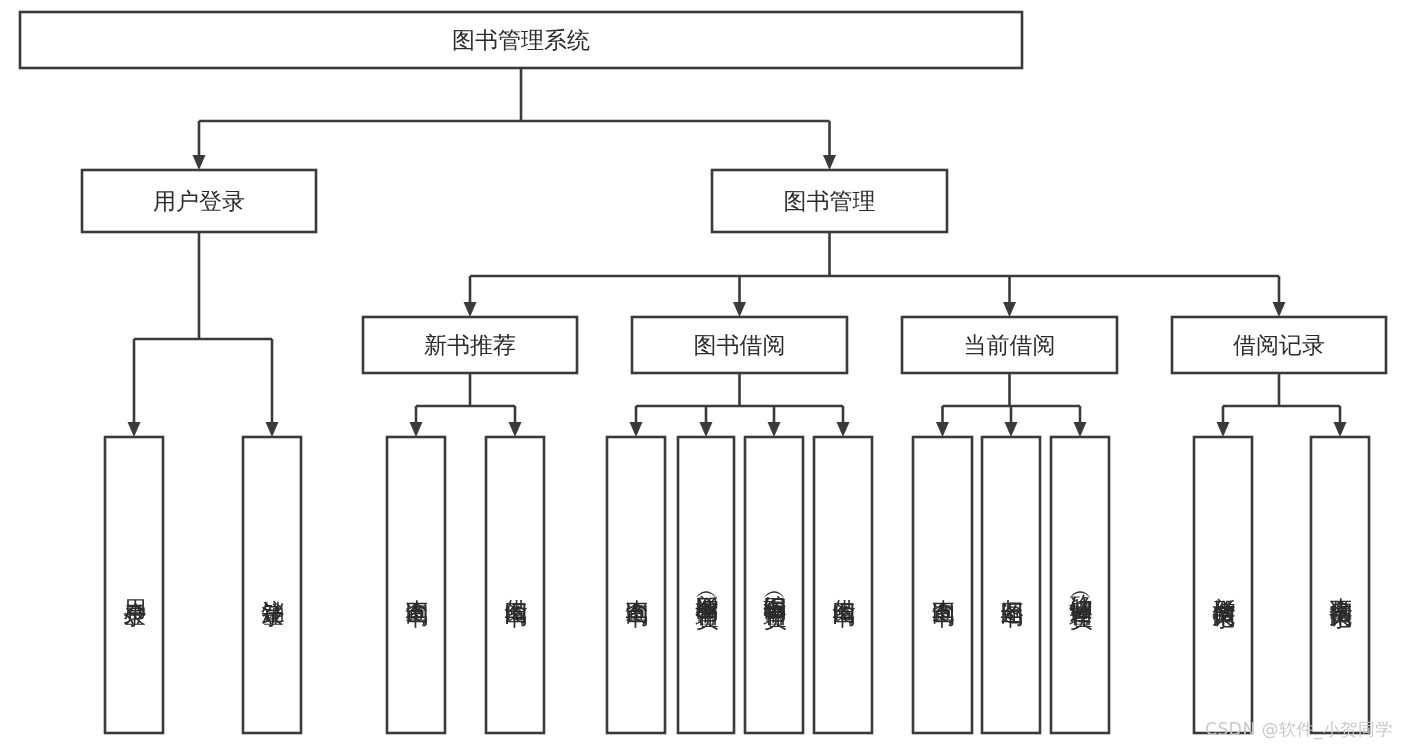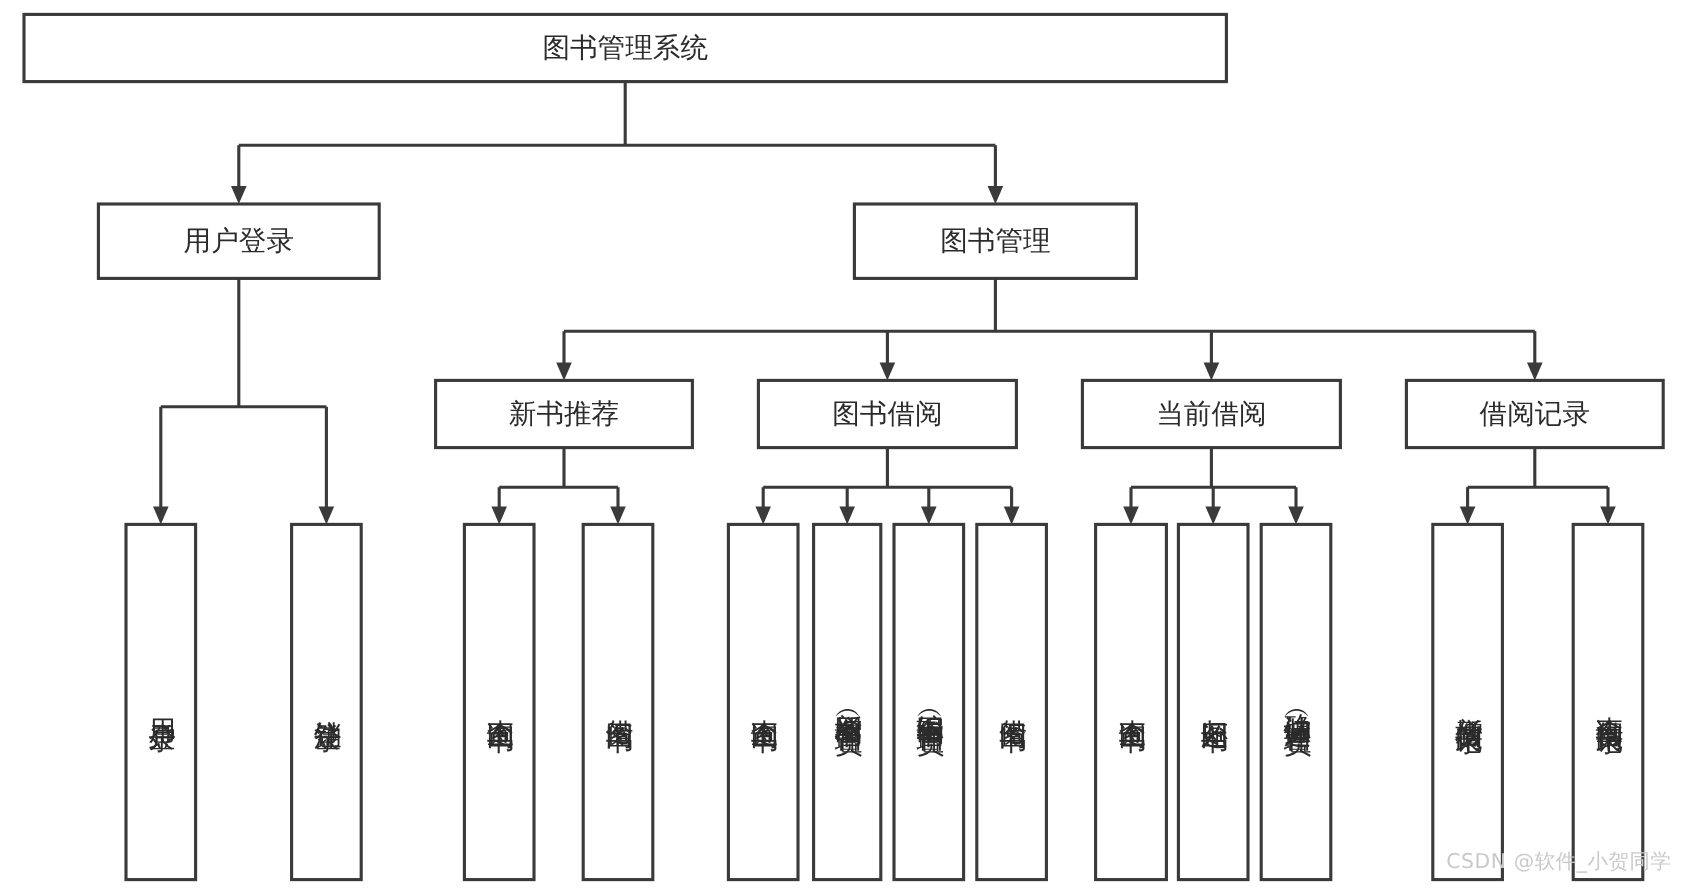--- a/index.html
+++ b/index.html
@@ -47,21 +47,21 @@
     fill: none;
     stroke-linecap: butt;
   }
   .arrow-head {
     fill: #3a3a3a;
     stroke: none;
   }
   .watermark {
     position: absolute;
     right: 12px;
-    bottom: 18px;
+    bottom: 6px;
     font-size: 17px;
     color: #c9c9c9;
     font-family: "DejaVu Sans", "Liberation Sans", sans-serif;
     white-space: nowrap;
     letter-spacing: 0.5px;
     user-select: none;
   }
 </style>
 </head>
 <body>

